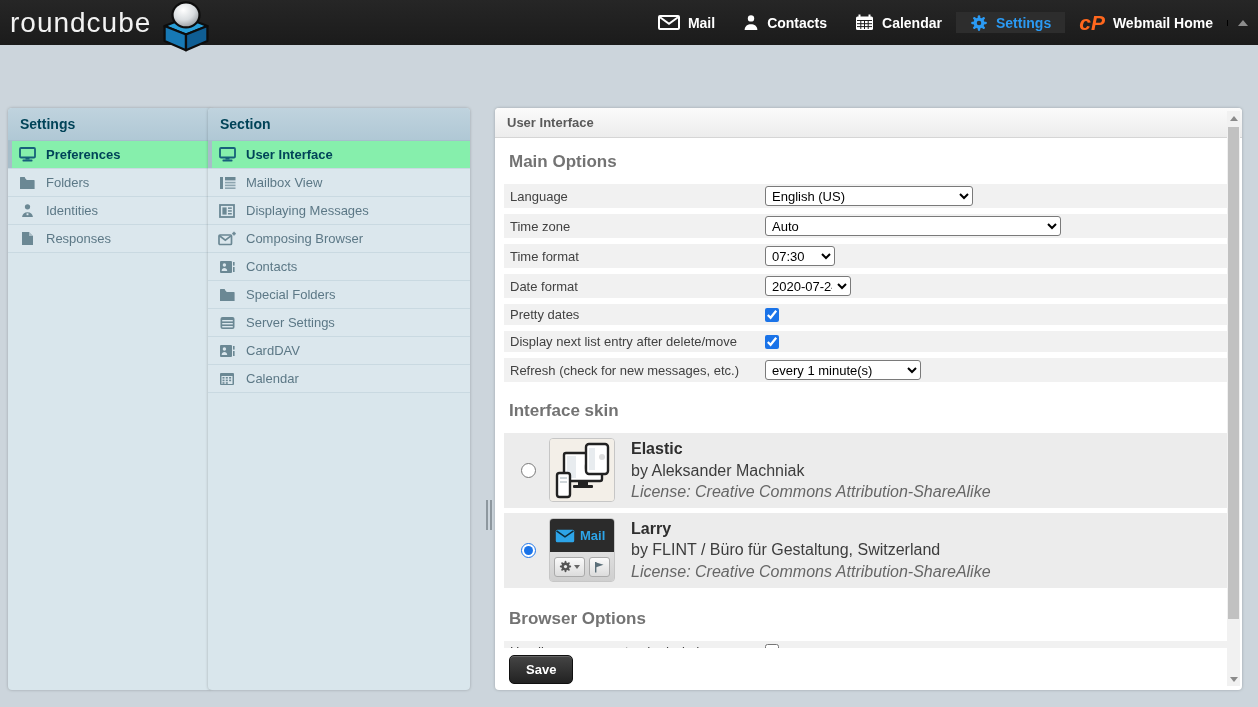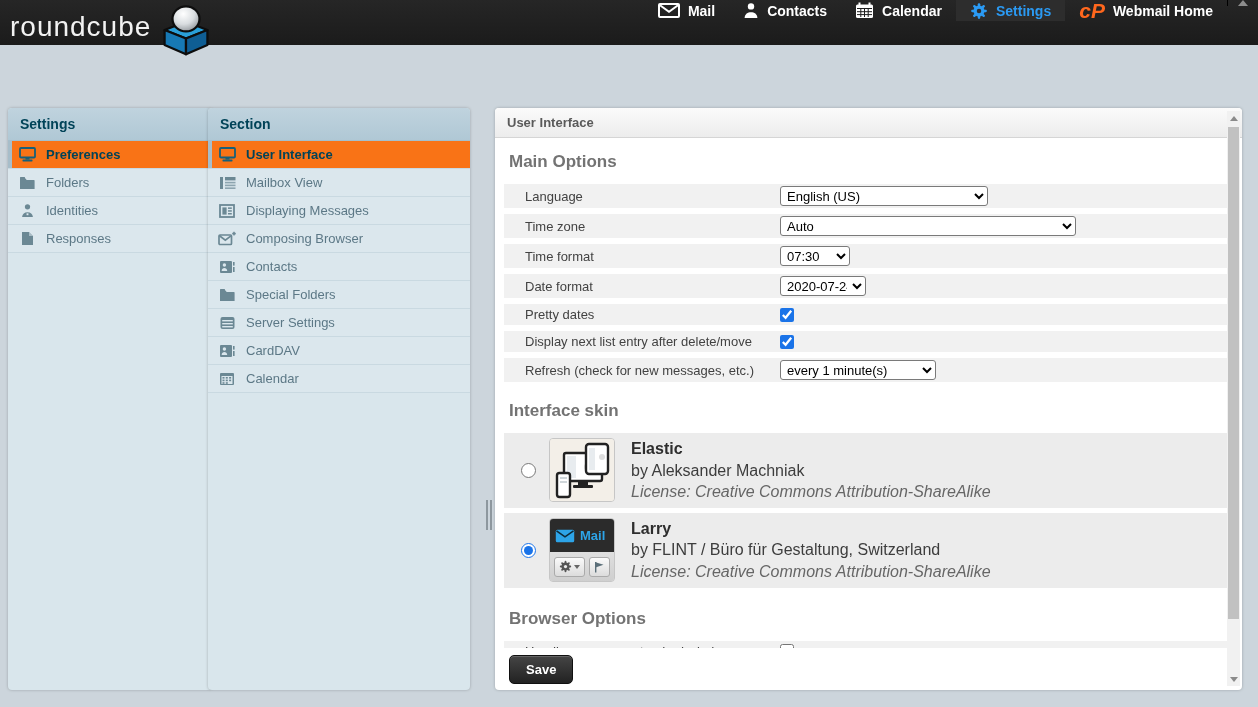--- a/index.html
+++ b/index.html
@@ -1,21 +1,21 @@
 <!DOCTYPE html>
 <html><head>
 <meta charset="utf-8">
 <style>
   * { margin:0; padding:0; box-sizing:border-box; }
   html,body { width:1258px; height:707px; }
   body { font-family:"Liberation Sans", sans-serif; background:#ccd5dc; overflow:hidden; }
 
   
   .taskbar { position:relative; height:45px; background:linear-gradient(#262626,#1b1b1b);
-             display:flex; align-items:flex-start; z-index:50; }
+             display:flex; align-items:center; z-index:50; }
   .logo { display:flex; align-items:center; padding-left:10px; position:relative; }
   .logo-text { color:#f2f2f2; font-size:28px; font-weight:400; letter-spacing:1px; }
   .logo-cube { position:relative; top:4px; margin-left:6px; }
   .tb-spacer { flex:1; }
   .tb-menu { display:flex; align-items:stretch; }
   .tb-item { display:flex; align-items:center; gap:8px; padding:0 14px; color:#fff;
              font-size:14px; font-weight:bold; cursor:pointer; }
   .tb-item .ticon { display:flex; align-items:center; color:#fff; }
   .tb-item.active { background:#2d2d2d; color:#2b9af3; }
   .tb-item.active .ticon { color:#2b9af3; }
@@ -34,39 +34,39 @@
   #content-panel  { left:495px; width:747px; height:582px; background:#fff; }
 
   .panel-header { height:33px; background:linear-gradient(#c0d3de,#b0c8d5);
       color:#004358; font-weight:bold; font-size:14px; display:flex; align-items:center;
       padding:0 12px; border-bottom:1px solid #a5bfcc; }
 
   .list-item { height:28px; display:flex; align-items:center; gap:10px; padding:0 10px;
       background:#dbe7ed; border-bottom:1px solid #c9d9e1; color:#5c7886; font-size:13px;
       cursor:pointer; }
   .list-item .licon { width:18px; display:flex; justify-content:center; color:#6b8894; flex:0 0 18px;}
-  .list-item.selected { background:#f97316; color:#004358; font-weight:bold;
+  .list-item.selected { background:#86efac; color:#004358; font-weight:bold;
       box-shadow:inset 4px 0 0 #a7bdc9; }
   .list-item.selected .licon { color:#16607a; }
 
   
   .splitter { position:absolute; left:486px; top:455px; width:8px; height:30px; cursor:col-resize; }
   .splitter span { display:block; float:left; width:2px; height:100%; background:#8d979e; margin-right:2px; }
 
   
   .content-header { height:30px; background:linear-gradient(#fbfbfb,#ececec);
       border-bottom:1px solid #d5d5d5; display:flex; align-items:center; padding:0 12px;
       color:#5a5a5a; font-weight:bold; font-size:13px; }
   .scrollarea { position:relative; height:510px; overflow:hidden; padding:0 9px; }
   .scrollarea h2 { font-size:17px; color:#737373; margin:14px 5px 12px 5px; }
   .scrollarea h2.skin-h { margin-top:19px; }
   .scrollarea h2.browser-h { margin-top:21px; }
 
   .form-row { display:flex; align-items:center; background:#f1f1f1; margin-bottom:6px;
-      padding:2px 21px; min-height:21px; font-size:13px; color:#424242; }
+      padding:2px 6px; min-height:21px; font-size:13px; color:#424242; }
   .form-row .flabel { flex:0 0 255px; }
   .form-row select { font-size:13px; font-family:"Liberation Sans",sans-serif; height:20px;
       border:1px solid #7a7a7a; border-radius:3px; background:#fff; padding:0 2px; }
   .form-row input[type=checkbox] { width:14px; height:14px; accent-color:#1a73e8; }
 
   .skin-row { display:flex; align-items:center; background:#ececec; margin-bottom:5px;
       padding:5px 8px; min-height:74px; }
   .skin-row input[type=radio] { width:15px; height:15px; accent-color:#1a73e8; margin:0 13px 0 9px; }
   .skin-thumb { width:66px; height:64px; border:1px solid #c6c6c6; border-radius:4px;
       overflow:hidden; background:#f3efe8; flex:0 0 66px; }

